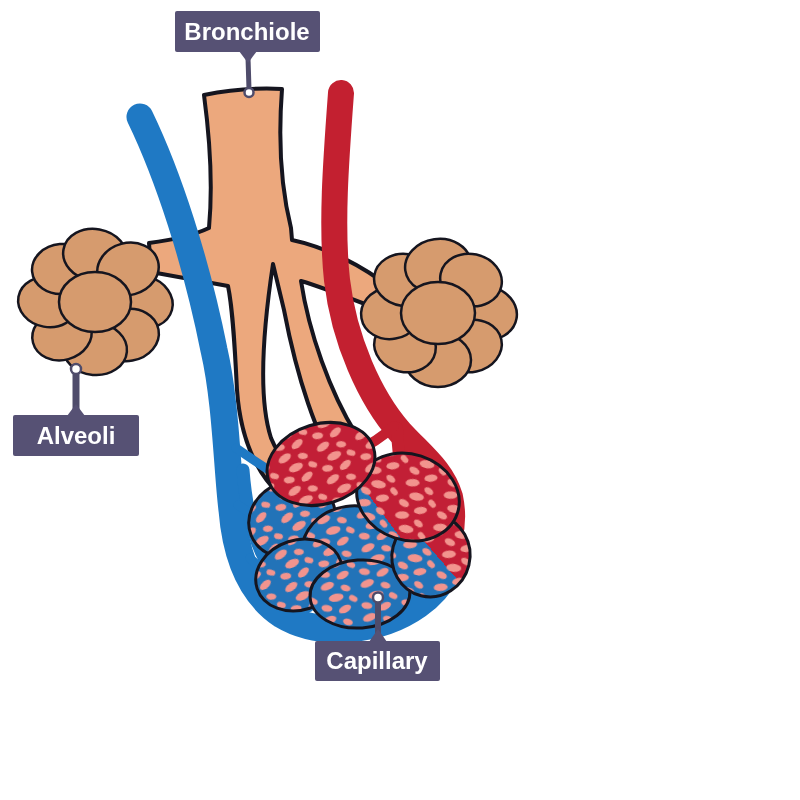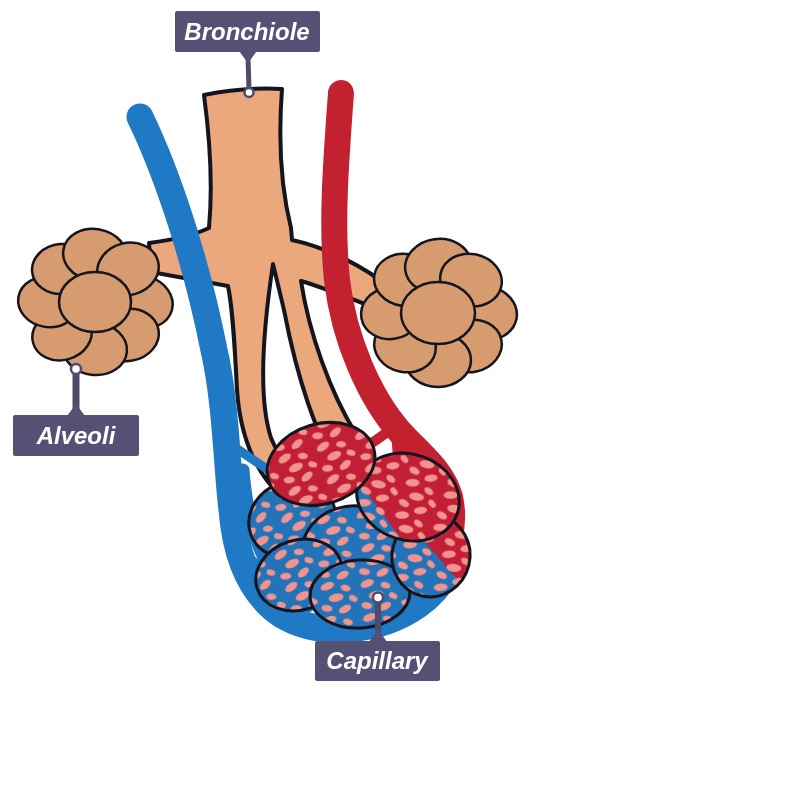--- a/index.html
+++ b/index.html
@@ -17,21 +17,21 @@
     --pointer-line:#4F4C6B;
     --pointer-dot-fill:#ffffff;
   }
   html,body{margin:0;padding:0;}
   body{
     width:800px;height:800px;
     background:var(--background);
     font-family:"Liberation Sans", sans-serif;
     overflow:hidden;
   }
-  .stage{position:relative;width:800px;height:672px;font-style:italic;}
+  .stage{position:relative;width:800px;height:672px;}
   svg{display:block;}
   .label-text{
     font-family:"Liberation Sans", sans-serif;
     font-weight:bold;
     font-size:24px;
     fill:var(--label-text);
   }
 </style>
 </head>
 <body>

